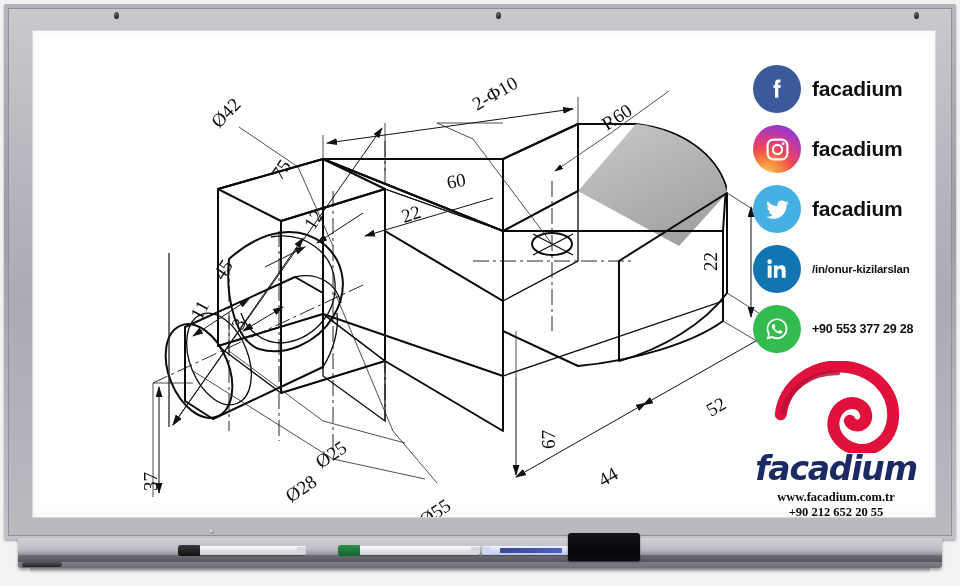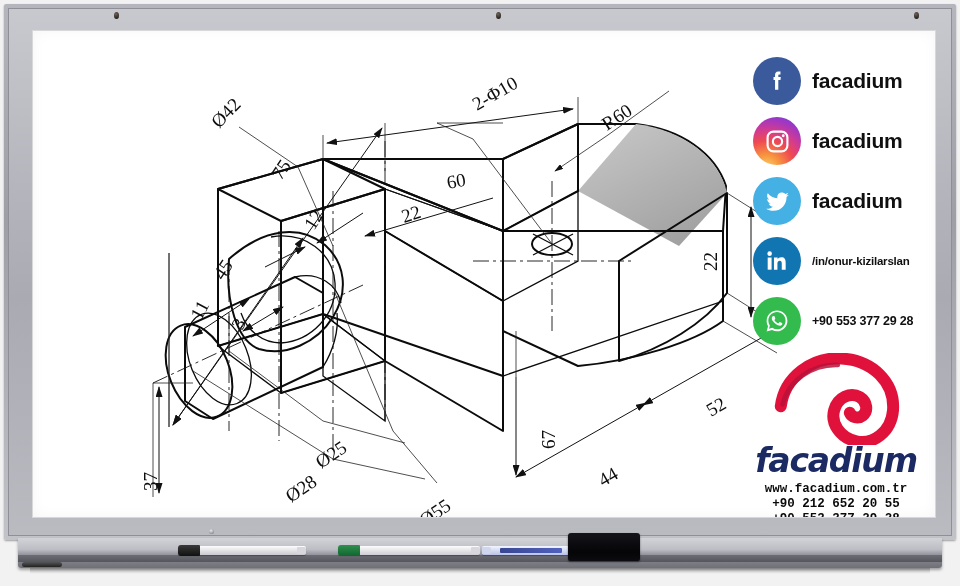--- a/index.html
+++ b/index.html
@@ -76,21 +76,21 @@
             background: linear-gradient(90deg,#8d8d95,#c5c5cb); opacity:.7; border-radius:1px;}
   .eraser {
     position: absolute; left: 568px; top: 533px; width: 72px; height: 28px;
     background: linear-gradient(180deg,#14141a 0%,#050507 70%,#0c0c11 100%);
     border-radius: 3px 3px 2px 2px; box-shadow: 0 1px 2px rgba(0,0,0,.5);
   }
   .tray-rod { position: absolute; left: 22px; top: 562px; width: 40px; height: 5px;
               background: linear-gradient(180deg,#555,#222); border-radius: 3px; }
 
   
-  .brand { position: absolute; right: 6px; top: 4px; width: 188px; height: 484px; }
+  .brand { position: absolute; right: 6px; top: 12px; width: 188px; height: 484px; }
   .social-row { position: absolute; display: flex; align-items: center; gap: 11px; left: 12px; }
   .social-row.r0 { top: 22px; }
   .social-row.r1 { top: 82px; }
   .social-row.r2 { top: 142px; }
   .social-row.r3 { top: 202px; align-items: center; }
   .social-row.r4 { top: 262px; }
   .si { width: 48px; height: 48px; border-radius: 50%; position: relative;
         display: flex; align-items: center; justify-content: center; flex: none; }
   .si svg { display: block; }
   .si-fb { background: #3b5a9b; }
@@ -101,21 +101,21 @@
   .si-wa { background: #33bb4d; }
   .handle { font-weight: bold; color: #101010; letter-spacing: -.2px; }
   .handle.big { font-size: 21px; }
   .handle.sm { font-size: 11.5px; }
   .handle.md { font-size: 12.5px; }
 
   .logo-wrap { position: absolute; left: 6px; top: 318px; width: 178px; text-align: center; }
   .logo-mark { width: 130px; height: 92px; margin: 0 auto; }
   .logo-word { font-family: "DejaVu Sans", sans-serif; font-style: italic; font-weight: bold;
                font-size: 33px; color: #1b2a63; letter-spacing: -1.2px; margin-top: -8px; }
-  .logo-lines { margin-top: 2px; font-family: Liberation Mono, monospace; font-weight: bold;
+  .logo-lines { margin-top: 2px; font-family: Liberation Serif, serif; font-weight: bold;
                 color: #0a0a0a; font-size: 12.5px; line-height: 15px; }
 
   
   .draw { position: absolute; left: 0; top: 0; width: 760px; height: 488px; }
   .dim-txt { font-family: "Liberation Serif", serif; font-size: 19px; fill: #0d0d0d; }
   .dl { stroke: #111; stroke-width: 1; fill: none; }
   .dl-thin { stroke: #222; stroke-width: .8; fill: none; }
   .ctr { stroke: #111; stroke-width: .9; fill: none; stroke-dasharray: 16 4 3 4; }
   .edge { stroke: #0b0b0b; stroke-width: 2; fill: none; stroke-linejoin: round; }
   .edge-thin { stroke: #0b0b0b; stroke-width: 1.3; fill: none; }

